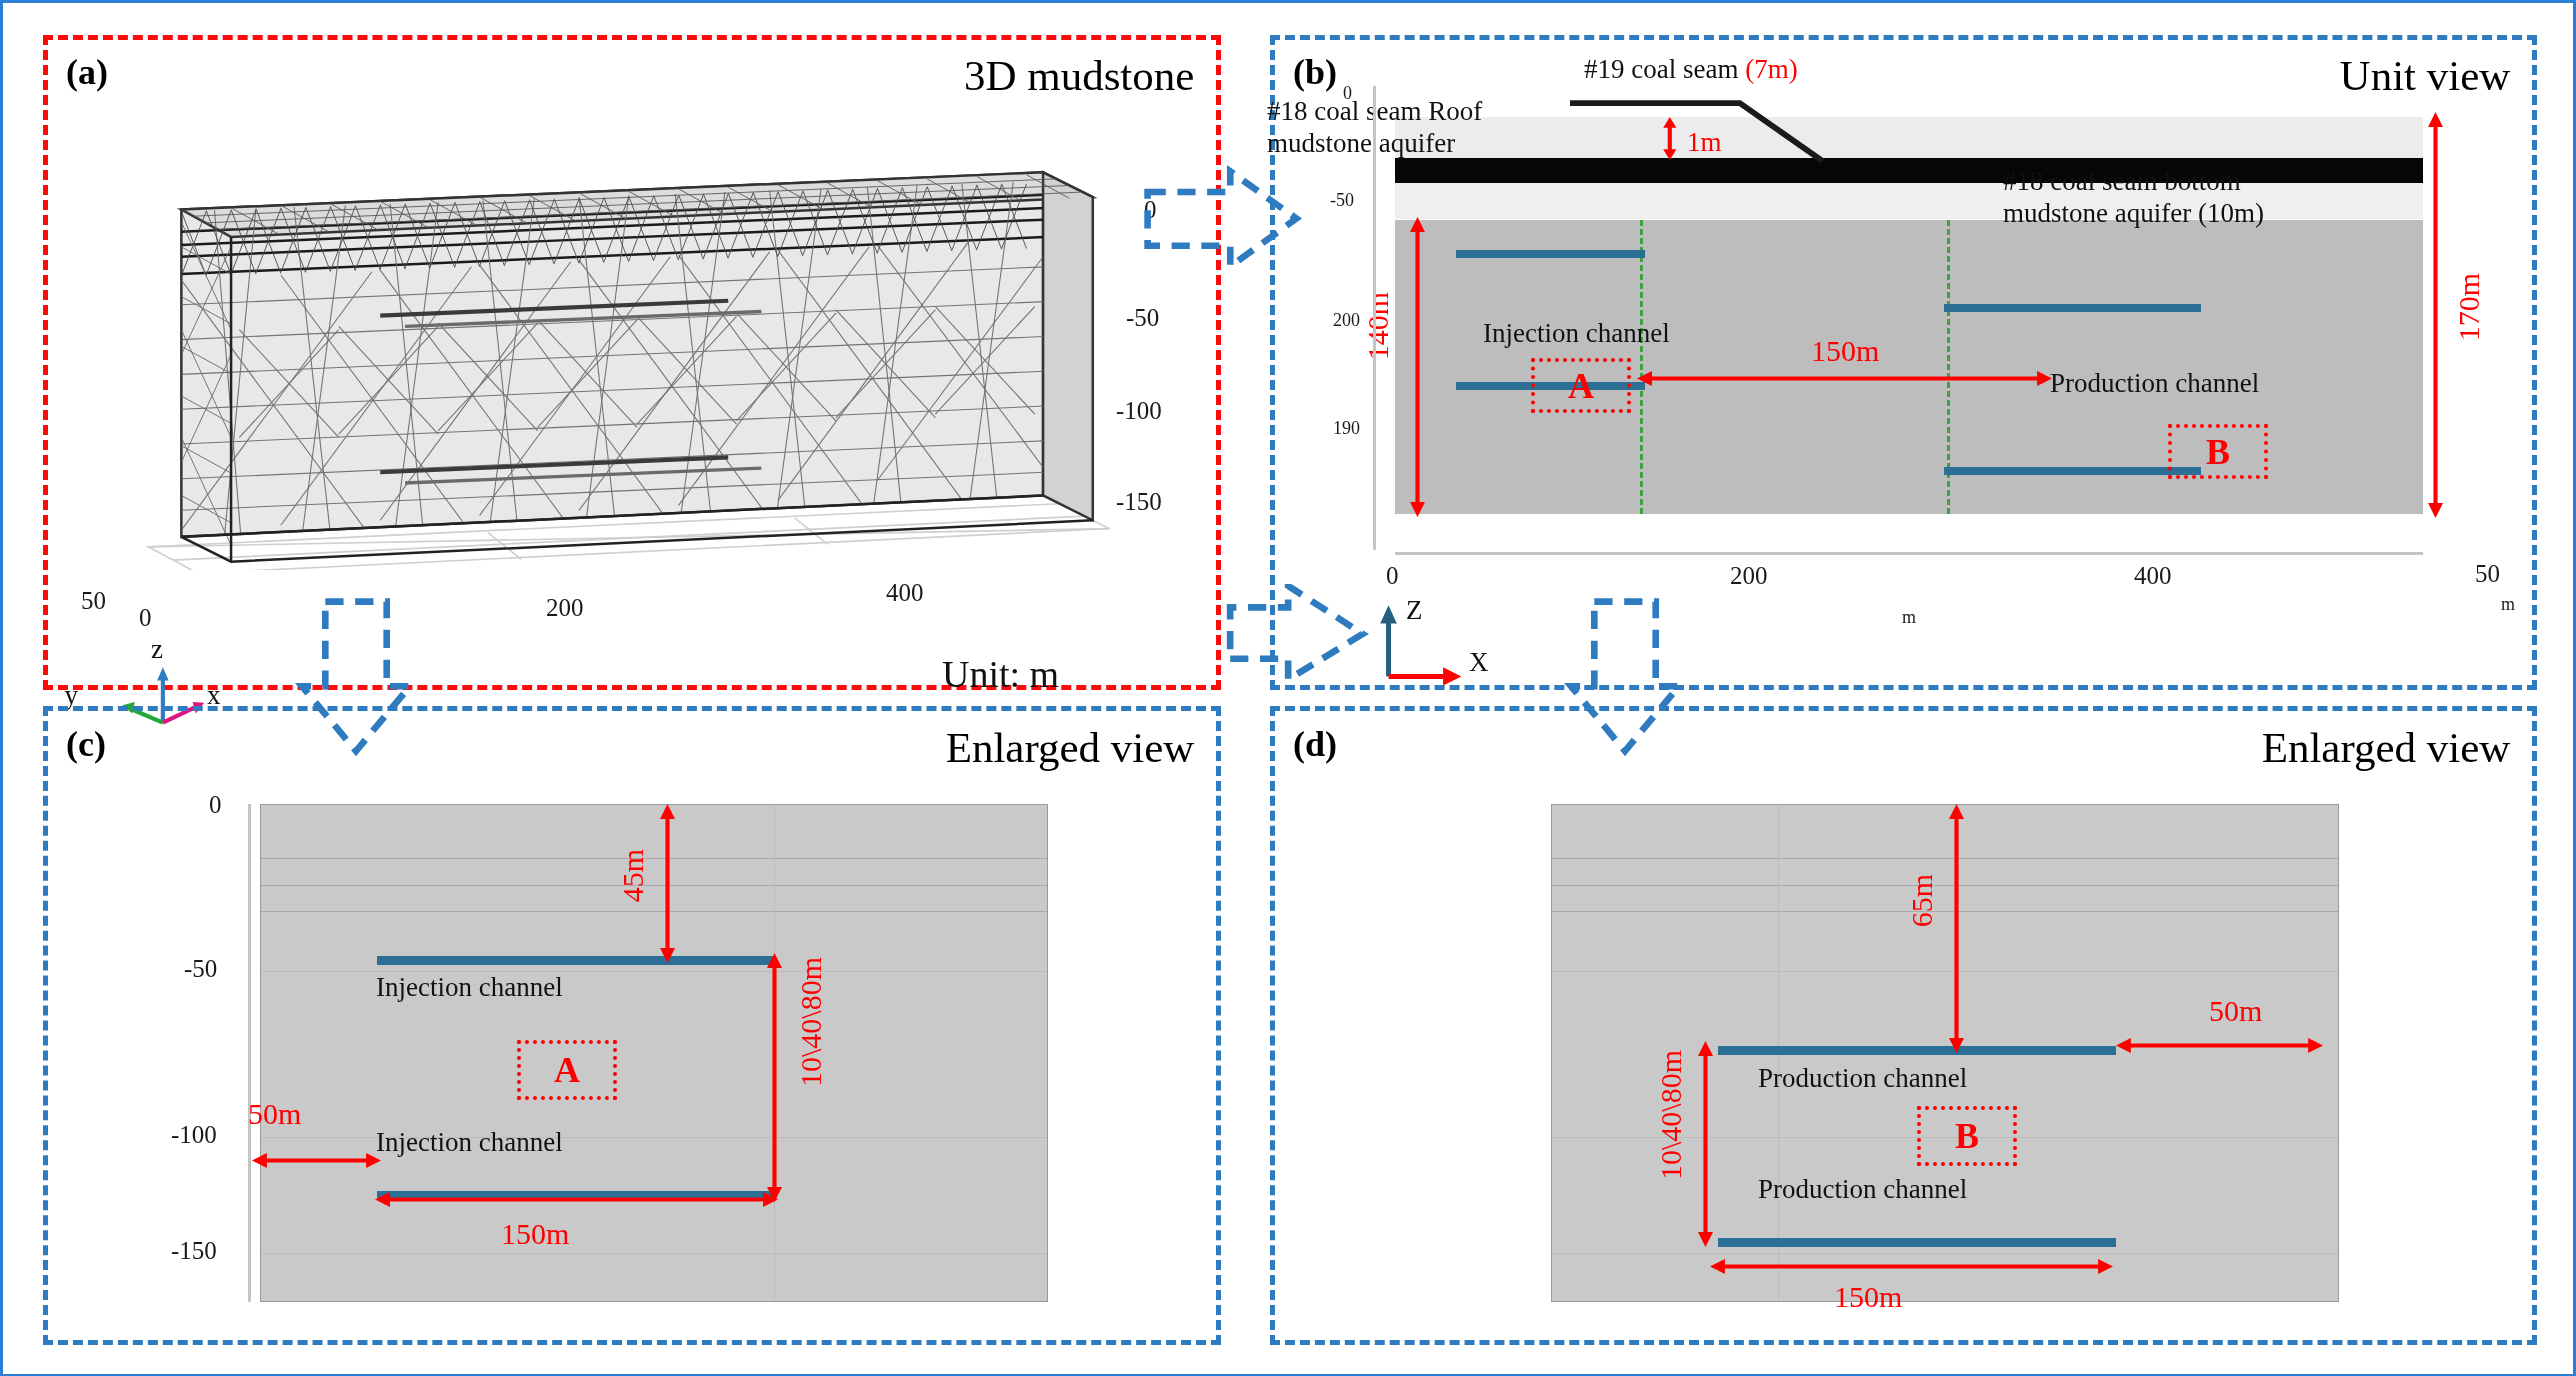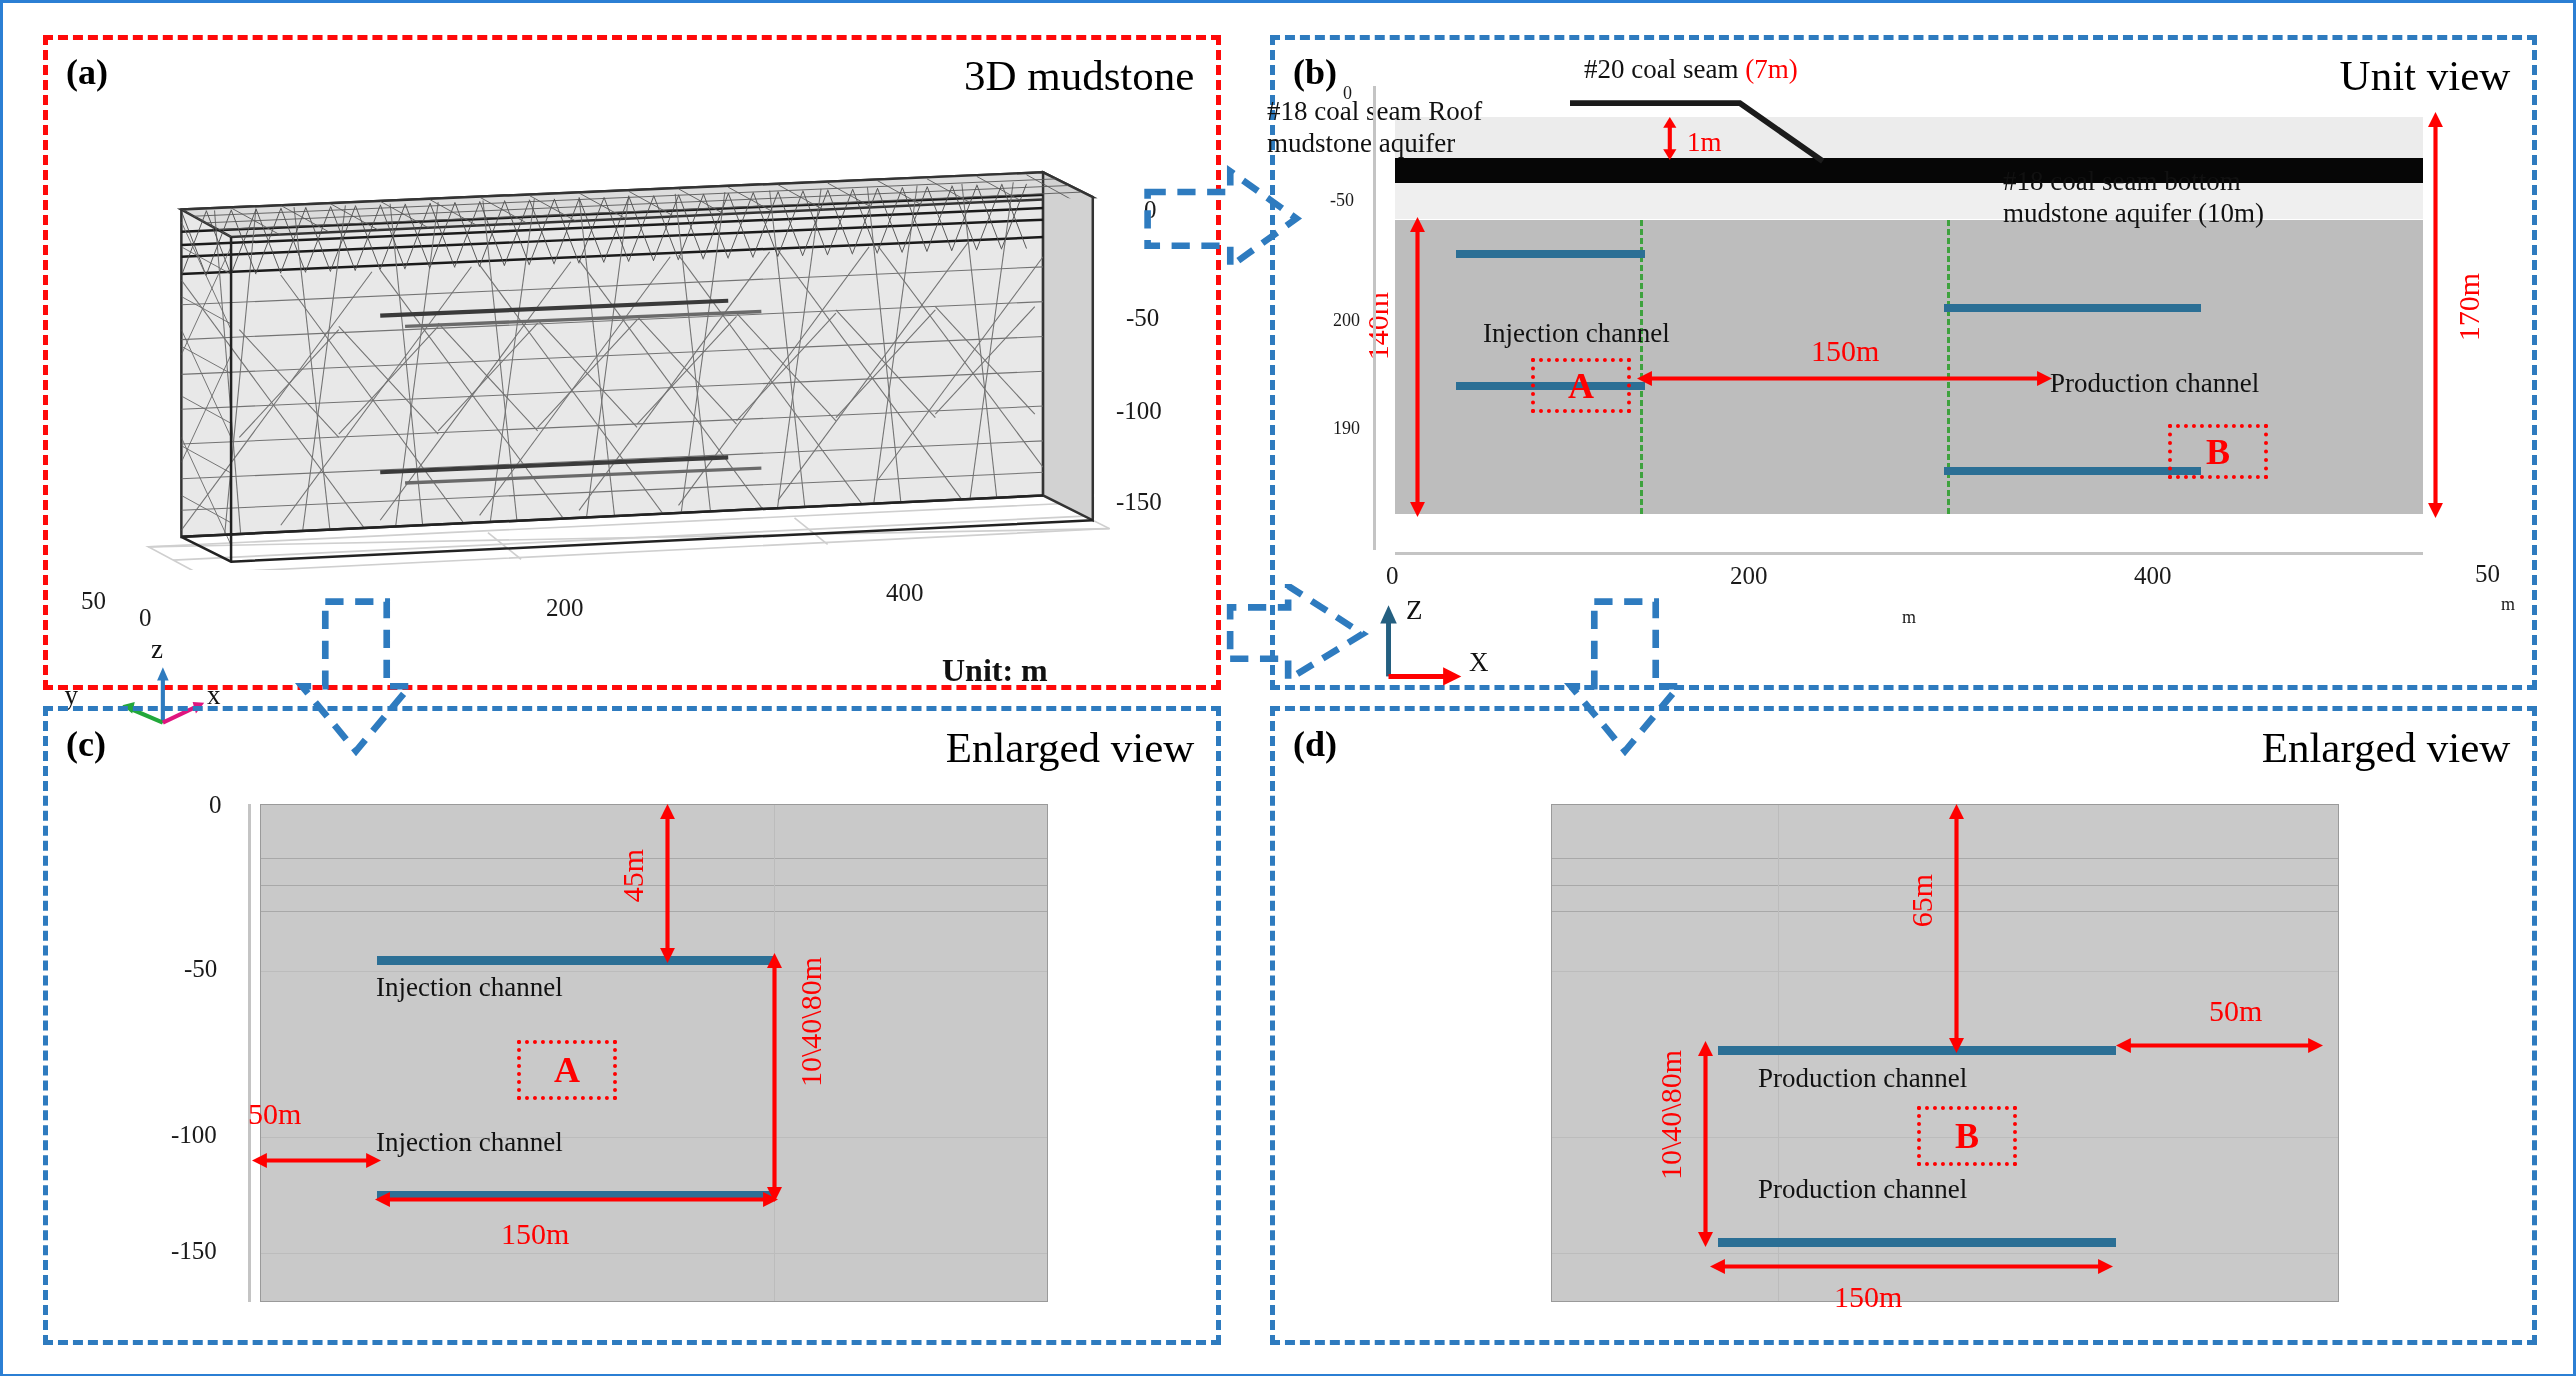--- a/index.html
+++ b/index.html
@@ -313,21 +313,21 @@
         <line x1="90" y1="95" x2="50" y2="78" stroke="#22a83a" stroke-width="5"></line>
         <polygon points="41,74 56,70 53,84" fill="#22a83a"></polygon>
         <line x1="90" y1="95" x2="130" y2="76" stroke="#e0157f" stroke-width="5"></line>
         <polygon points="140,71 126,70 130,84" fill="#e0157f"></polygon>
       </svg>
     </div>
     <div class="lbl" style="left:103px;top:594px;">z</div>
     <div class="lbl" style="left:16.6px;top:640px;">y</div>
     <div class="lbl" style="left:159px;top:640px;">x</div>
 
-    <div class="lbl" style="left:894px;top:612px;font-size:32px;font-weight:bold;">Unit: m</div>
+    <div class="lbl" style="left:894px;top:612px;font-size:38px;">Unit: m</div>
   </div>
 
   <div class="panel" id="panel-b">
     <div class="panel-tag">(b)</div>
     <div class="panel-title">Unit view</div>
   </div>
 
   <div style="position:absolute;left:0;top:0;width:2576px;height:1377px;pointer-events:none;">
 
     <div id="b-plot">
@@ -360,21 +360,21 @@
 
     <div style="position:absolute;left:1656px;top:114px;">
       <svg width="21.6" height="43" viewBox="0 0 26 52">
         <line x1="13" y1="8" x2="13" y2="44" stroke="#ff0000" stroke-width="5"></line>
         <polygon points="13,0 5,13 21,13" fill="#ff0000"></polygon>
         <polygon points="13,52 5,39 21,39" fill="#ff0000"></polygon>
       </svg>
     </div>
 
     <div class="lbl" style="left:1581px;top:51px;">
-      <span>#20 coal seam</span>
+      <span>#19 coal seam</span>
       <span class="lbl-red">(7m)</span>
     </div>
 
     <div class="lbl" style="left:2000px;top:163px;">
       <span>#18 coal seam bottom</span><br>
       <span><span style="color:#111">mudstone aquifer (10m)</span></span>
     </div>
 
     <div class="lbl" style="left:1480px;top:315px;">Injection channel</div>
     <div class="lbl" style="left:2047px;top:365px;">Production channel</div>

